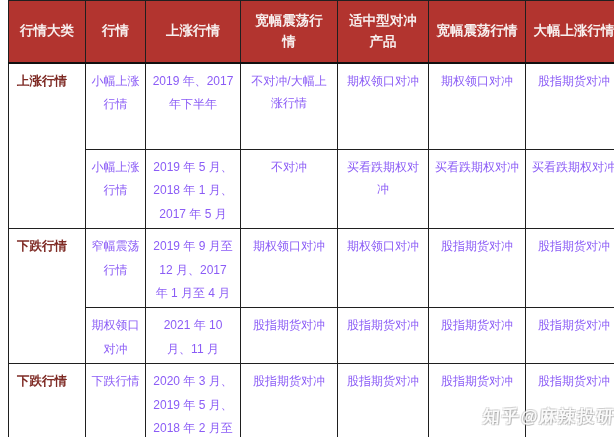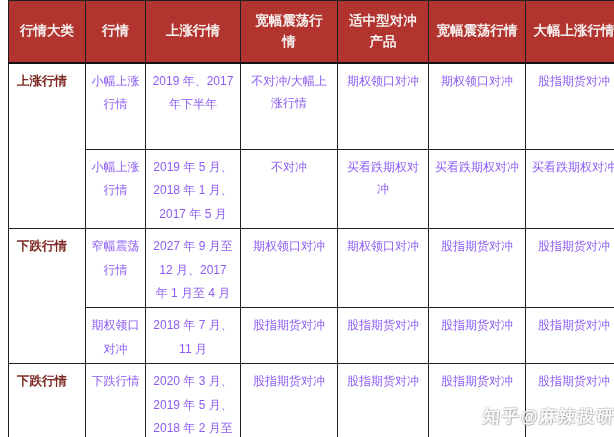--- a/index.html
+++ b/index.html
@@ -107,29 +107,29 @@
         <td class="market">小幅上涨行情</td>
         <td class="period">2019 年 5 月、2018 年 1 月、2017 年 5 月</td>
         <td>不对冲</td>
         <td>买看跌期权对冲</td>
         <td>买看跌期权对冲</td>
         <td>买看跌期权对冲</td>
       </tr>
       <tr class="h-r4">
         <td class="rowlabel" rowspan="2">下跌行情</td>
         <td class="market">窄幅震荡行情</td>
-        <td class="period">2027 年 9 月至 12 月、2017 年 1 月至 4 月</td>
+        <td class="period">2019 年 9 月至 12 月、2017 年 1 月至 4 月</td>
         <td>期权领口对冲</td>
         <td>期权领口对冲</td>
         <td>股指期货对冲</td>
         <td>股指期货对冲</td>
       </tr>
       <tr class="h-r5">
         <td class="market">期权领口对冲</td>
-        <td class="period">2018 年 7 月、11 月</td>
+        <td class="period">2021 年 10 月、11 月</td>
         <td>股指期货对冲</td>
         <td>股指期货对冲</td>
         <td>股指期货对冲</td>
         <td>股指期货对冲</td>
       </tr>
       <tr class="h-r6">
         <td class="rowlabel">下跌行情</td>
         <td class="market">下跌行情</td>
         <td class="period">2020 年 3 月、2019 年 5 月、2018 年 2 月至 6 月</td>
         <td>股指期货对冲</td>

